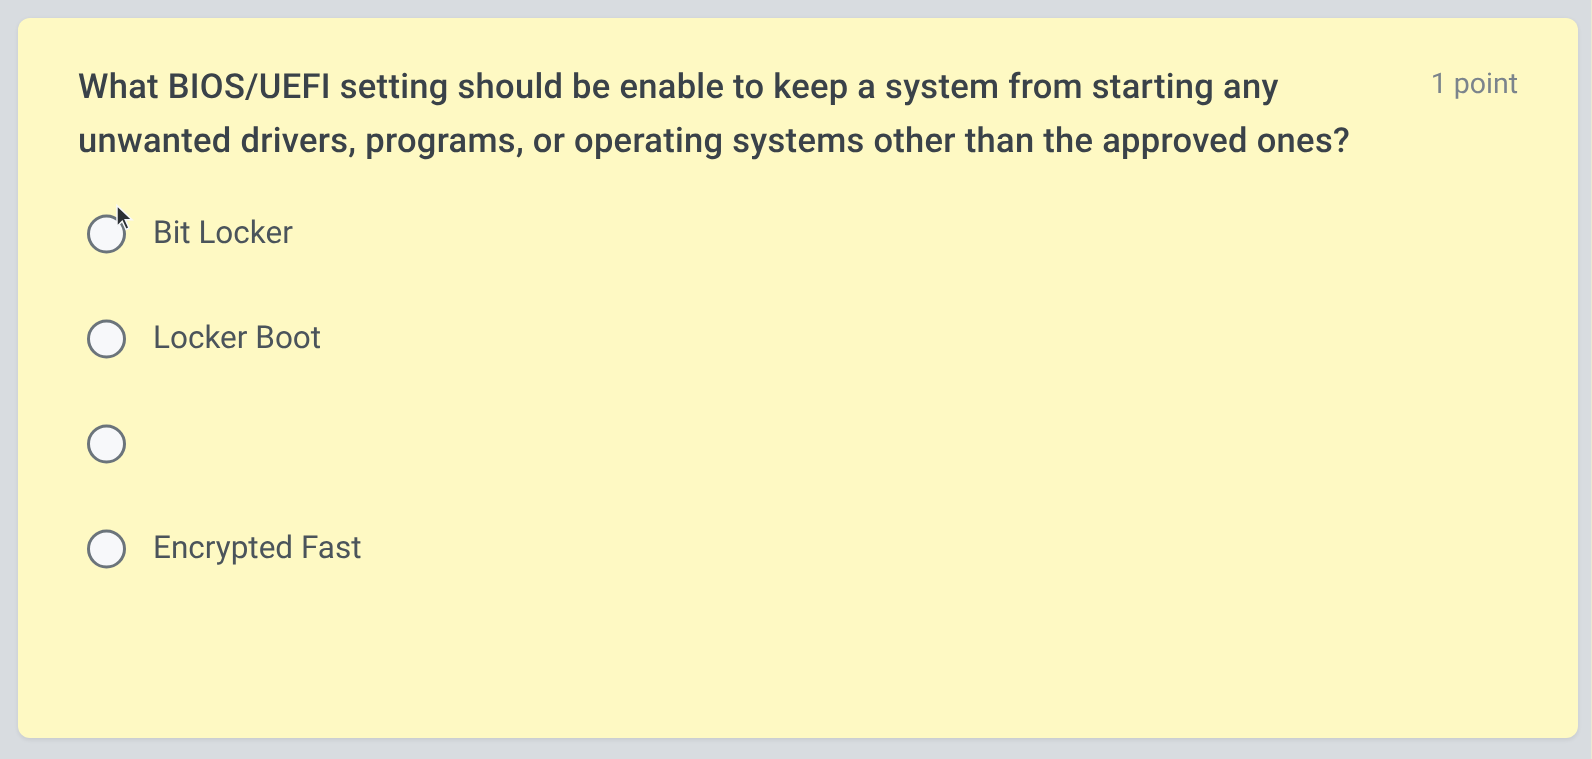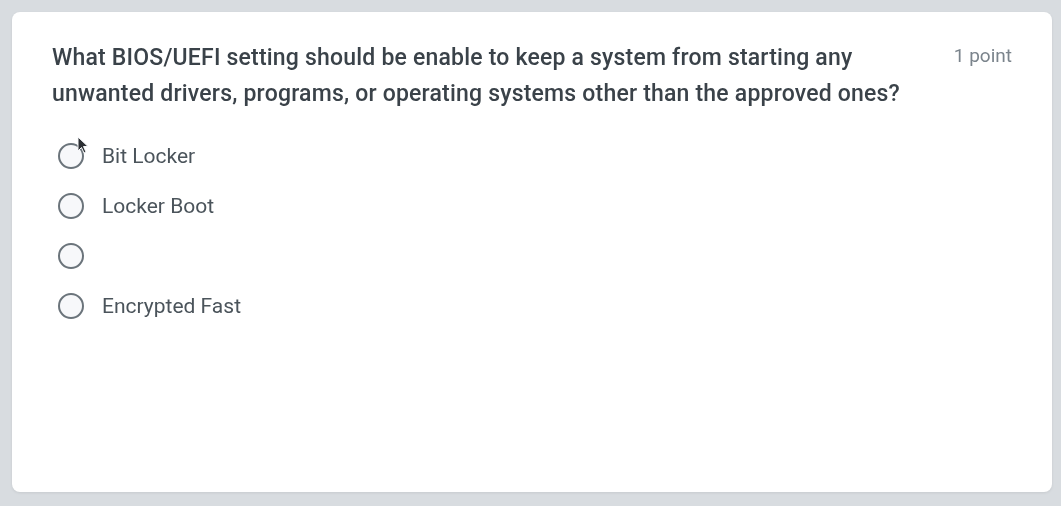--- a/index.html
+++ b/index.html
@@ -5,21 +5,21 @@
     * { box-sizing: border-box; margin: 0; padding: 0; }
     body {
       font-family: 'Roboto', 'Arial', sans-serif;
       background: #d8dce0;
       width: 1061px;
       height: 506px;
       overflow: hidden;
       padding: 12px 0 0 12px;
     }
     .card {
-      background: #ffffff;
+      background: #fef9c3;
       border-radius: 8px;
       padding: 28px 40px 40px 40px;
       width: 1040px;
       min-height: 480px;
       box-shadow: 0 1px 3px rgba(0,0,0,0.08);
     }
     .question-row {
       display: flex;
       justify-content: space-between;
       align-items: flex-start;
@@ -37,21 +37,21 @@
     .points {
       font-size: 19px;
       color: #7b848c;
       white-space: nowrap;
       margin-top: 4px;
       margin-left: 8px;
     }
     .options {
       display: flex;
       flex-direction: column;
-      gap: 24px;
+      gap: 44px;
       margin-top: 16px;
       margin-left: 6px;
     }
     .option {
       display: flex;
       align-items: center;
       gap: 18px;
       cursor: pointer;
     }
     .radio-outer {

